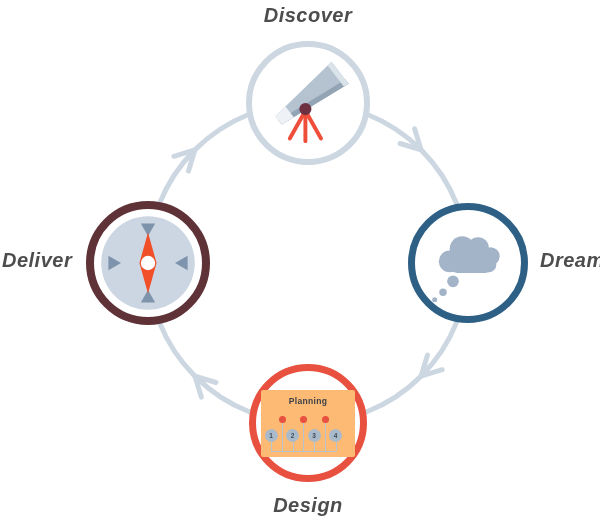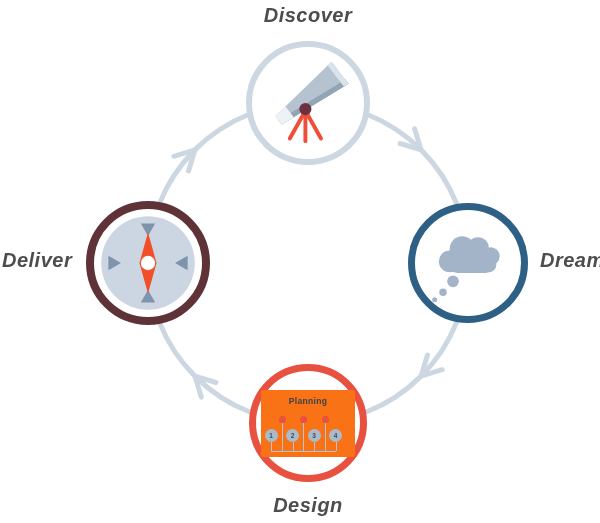--- a/index.html
+++ b/index.html
@@ -12,21 +12,21 @@
   .node-dream{left:408px;top:203px;width:120px;height:120px;border:7px solid #2e6086;}
   .node-design{left:249px;top:364px;width:118px;height:118px;border:7px solid #e8503f;}
   .node-deliver{left:86px;top:201px;width:124px;height:124px;border:8px solid #5f3238;}
   .phase-label{position:absolute;font-size:20px;font-weight:bold;color:#4d4d4d;
                letter-spacing:0.5px;font-style:italic;}
   .lbl-discover{left:228px;top:4px;width:160px;text-align:center;}
   .lbl-dream{left:540px;top:249px;}
   .lbl-design{left:228px;top:494px;width:160px;text-align:center;}
   .lbl-deliver{left:2px;top:249px;}
   
-  .plan-panel{position:relative;width:94px;height:67px;background:#f97316;border-radius:2px;}
+  .plan-panel{position:relative;width:94px;height:67px;background:#fdba74;border-radius:2px;}
   .plan-title{text-align:center;padding-top:6px;font-size:8.5px;font-weight:bold;
               color:#3c4247;letter-spacing:0.3px;}
   .step{position:absolute;width:13px;height:13px;border-radius:50%;background:#a9bacb;
         color:#3e4a57;font-size:6.5px;font-weight:bold;display:flex;align-items:center;
         justify-content:center;top:39.5px;}
   .dot{position:absolute;width:7px;height:7px;border-radius:50%;background:#e8503f;top:26.5px;}
   .stem{position:absolute;width:1px;background:#b6c4d2;}
   .stem-dot{top:33px;height:28px;}
   .stem-step{top:52.5px;height:8.5px;}
   .baseline{position:absolute;left:10px;top:61px;width:65px;height:1px;background:#b6c4d2;}

